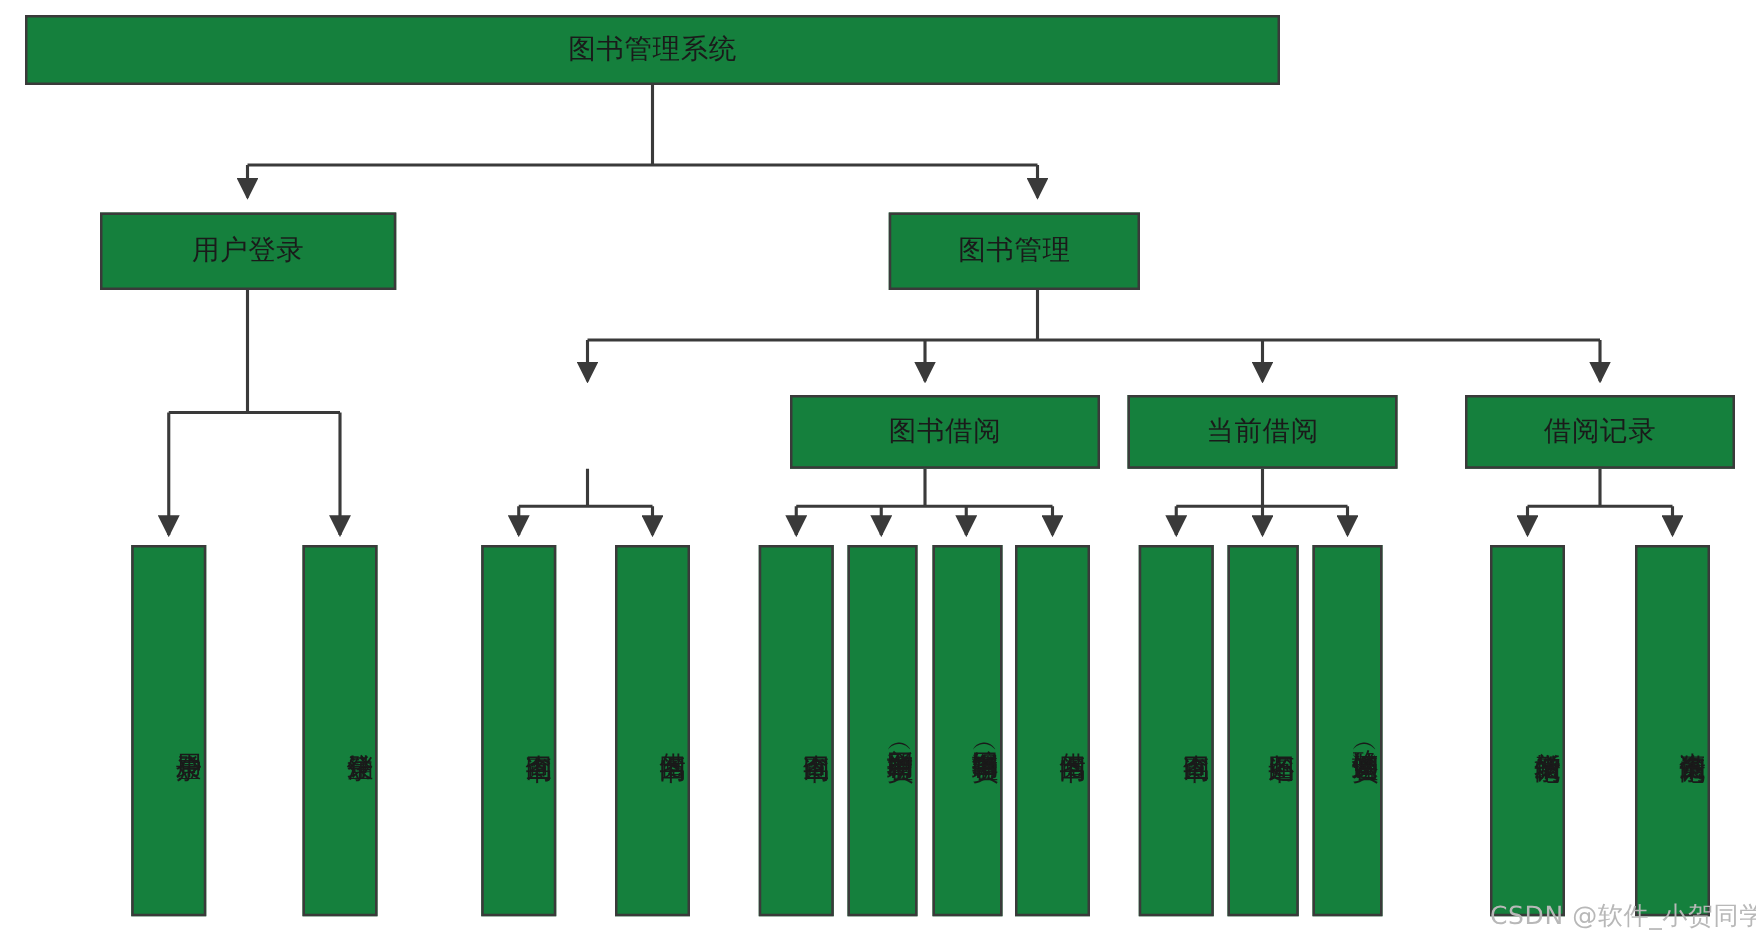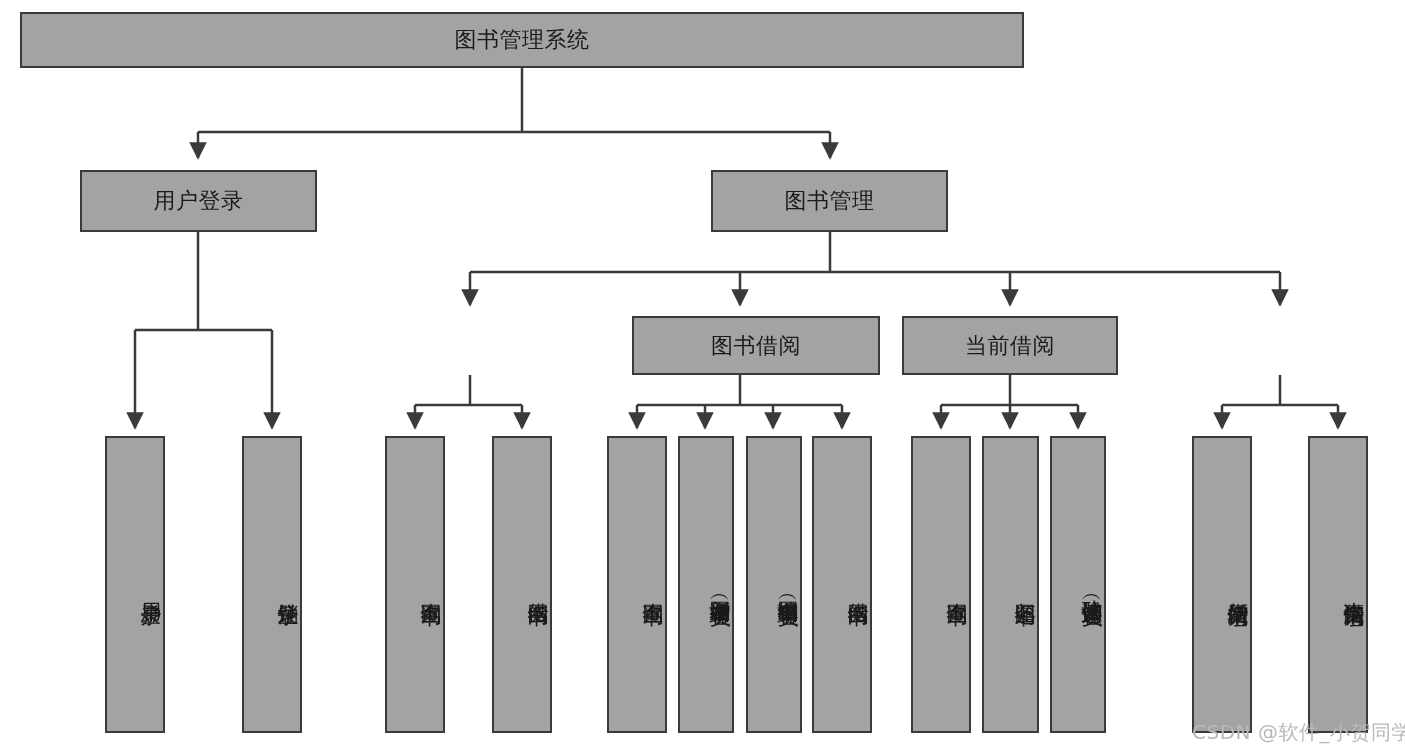--- a/index.html
+++ b/index.html
@@ -22,21 +22,21 @@
     left: 0;
     top: 0;
     width: 1405px;
     height: 747px;
     pointer-events: none;
   }
   .node {
     position: absolute;
     box-sizing: border-box;
     border: 2px solid #3a3a3a;
-    background: #a3a3a3;
+    background: #15803d;
     display: flex;
     align-items: center;
     justify-content: center;
     color: #1a1a1a;
   }
   .node-h {
     font-size: 22px;
     line-height: 1.25;
     letter-spacing: 0.5px;
     white-space: nowrap;
@@ -120,29 +120,32 @@
     </g>
   </svg>
 
   <div class="node node-h" style="left:20px; top:12px; width:1004px; height:56px;">
     <span>图书管理系统</span>
   </div>
 
   <div class="node node-h" style="left:80px; top:170px; width:237px; height:62px;">
     <span>用户登录</span>
   </div>
-  <div class="node node-h" style="left:711px; top:170px; width:237px; height:62px;">
+  <div class="node node-h" style="left:711px; top:170px; width:201px; height:62px;">
     <span>图书管理</span>
   </div>
 
   <div class="node node-h" style="left:632px; top:316px; width:248px; height:59px;">
     <span>图书借阅</span>
   </div>
   <div class="node node-h" style="left:902px; top:316px; width:216px; height:59px;text-align:right;">
     <span>当前借阅</span>
+  </div>
+  <div class="node node-h" style="left:1172px; top:316px; width:216px; height:59px;">
+    <span>借阅记录</span>
   </div>
 
   <div class="node node-v" style="left:105px; top:436px; width:60px; height:297px;">
     <span>用户登录</span>
   </div>
   <div class="node node-v" style="left:242px; top:436px; width:60px; height:297px;">
     <span>注销登录</span>
   </div>
 
   <div class="node node-v" style="left:385px; top:436px; width:60px; height:297px;">

